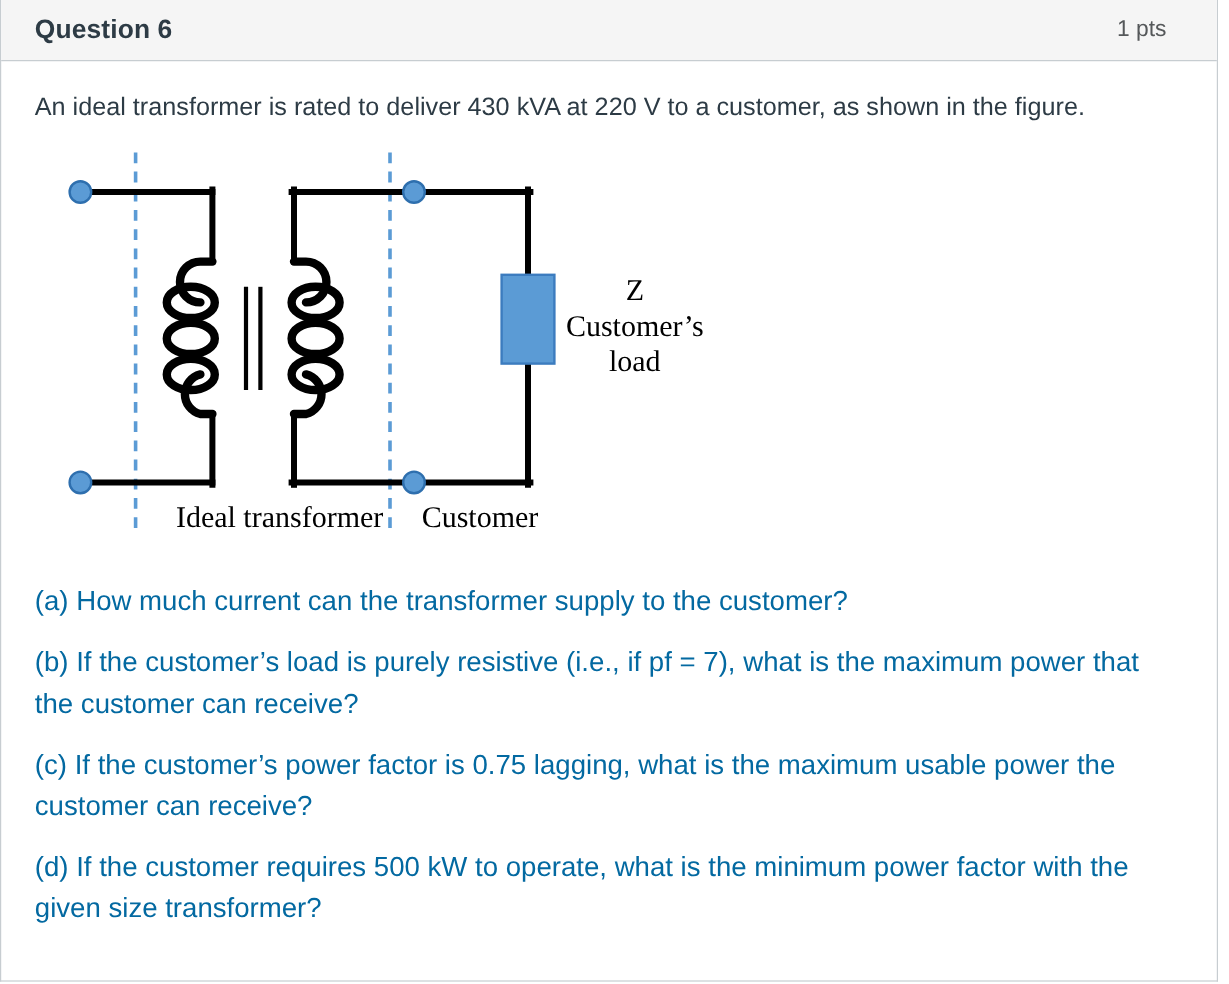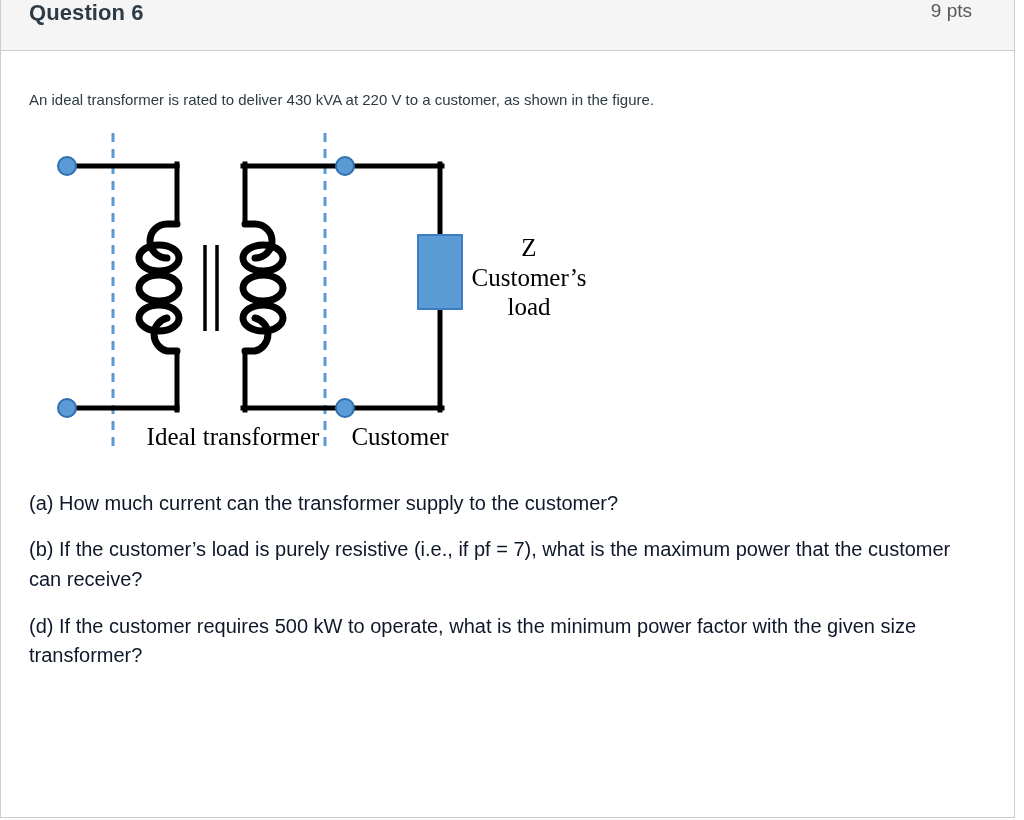--- a/index.html
+++ b/index.html
@@ -28,20 +28,21 @@
     background: #ffffff;
   }
 
   
   .question-header {
     position: relative;
     height: 51px;
     background: #f5f5f5;
     border-bottom: 1px solid #c7cdd1;
     display: flex;
+    align-items: center;
     justify-content: space-between;
     padding: 0 16px 0 28px;
     box-sizing: border-box;
   }
   .question-title {
     font-size: 22px;
     font-weight: bold;
     color: #2d3b45;
     letter-spacing: 0.1px;
   }
@@ -49,60 +50,60 @@
     font-size: 19px;
     color: #55585a;
     padding-right: 26px;
   }
 
   
   .question-body {
     padding: 24px 28px 0 28px;
   }
   .prompt {
-    font-size: 15px;
+    font-size: 21px;
     line-height: 1.45;
     color: #2d3b45;
-    margin: 14px 0 6px 0;
+    margin: 0 0 6px 0;
   }
 
   
   .figure-wrap {
     position: relative;
     width: 620px;
     height: 340px;
     margin: 12px 0 4px 0;
   }
   .figure-svg {
     position: absolute;
     left: 0;
     top: 0;
   }
 
   
   .subquestions {
     margin-top: 26px;
   }
   .subq {
-    font-size: 20px;
+    font-size: 23px;
     line-height: 1.48;
-    color: #0f172a;
+    color: #0369a1;
     margin: 0 0 17px 0;
     max-width: 955px;
   }
   .subq:last-child { margin-bottom: 0; }
 </style>
 </head>
 <body>
 
 <div class="quiz-container">
 
   <div class="question-header">
     <div class="question-title">Question 6</div>
-    <div class="question-points">9 pts</div>
+    <div class="question-points">1 pts</div>
   </div>
 
   <div class="question-body">
 
     <p class="prompt">An ideal transformer is rated to deliver 430 kVA at 220 V to a customer, as shown in the figure.</p>
 
     <div class="figure-wrap">
       <svg class="figure-svg" width="620" height="340" viewBox="0 0 620 340">
 
         <line x1="84" y1="10" x2="84" y2="330" stroke="#5B9BD5" stroke-width="3" stroke-dasharray="9 7"></line>
@@ -154,17 +155,18 @@
 
         <text x="500" y="133" text-anchor="middle" font-family="'Liberation Serif', serif" font-size="25" fill="#000">Z</text>
         <text x="500" y="163" text-anchor="middle" font-family="'Liberation Serif', serif" font-size="25" fill="#000">Customer’s</text>
         <text x="500" y="192" text-anchor="middle" font-family="'Liberation Serif', serif" font-size="25" fill="#000">load</text>
       </svg>
     </div>
 
     <div class="subquestions">
       <p class="subq">(a) How much current can the transformer supply to the customer?</p>
       <p class="subq">(b) If the customer’s load is purely resistive (i.e., if pf = 7), what is the maximum power that the customer can receive?</p>
+      <p class="subq">(c) If the customer’s power factor is 0.75 lagging, what is the maximum usable power the customer can receive?</p>
       <p class="subq">(d) If the customer requires 500 kW to operate, what is the minimum power factor with the given size transformer?</p>
     </div>
 
   </div>
 </div>
 
 </body></html>

